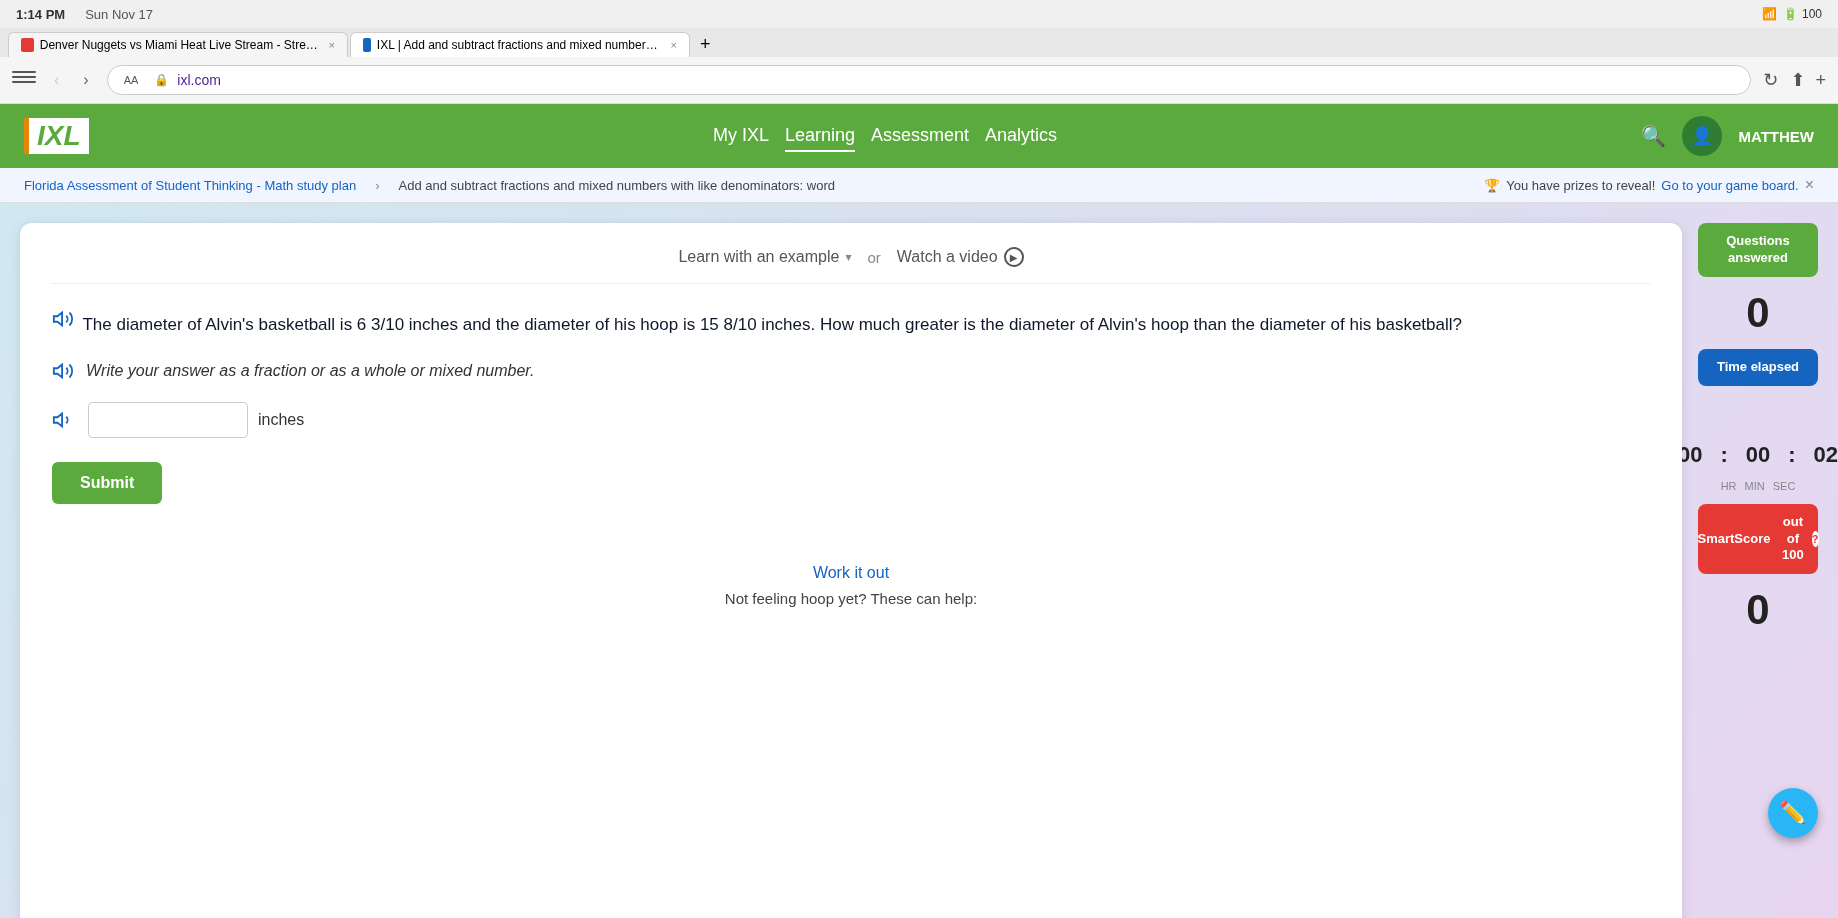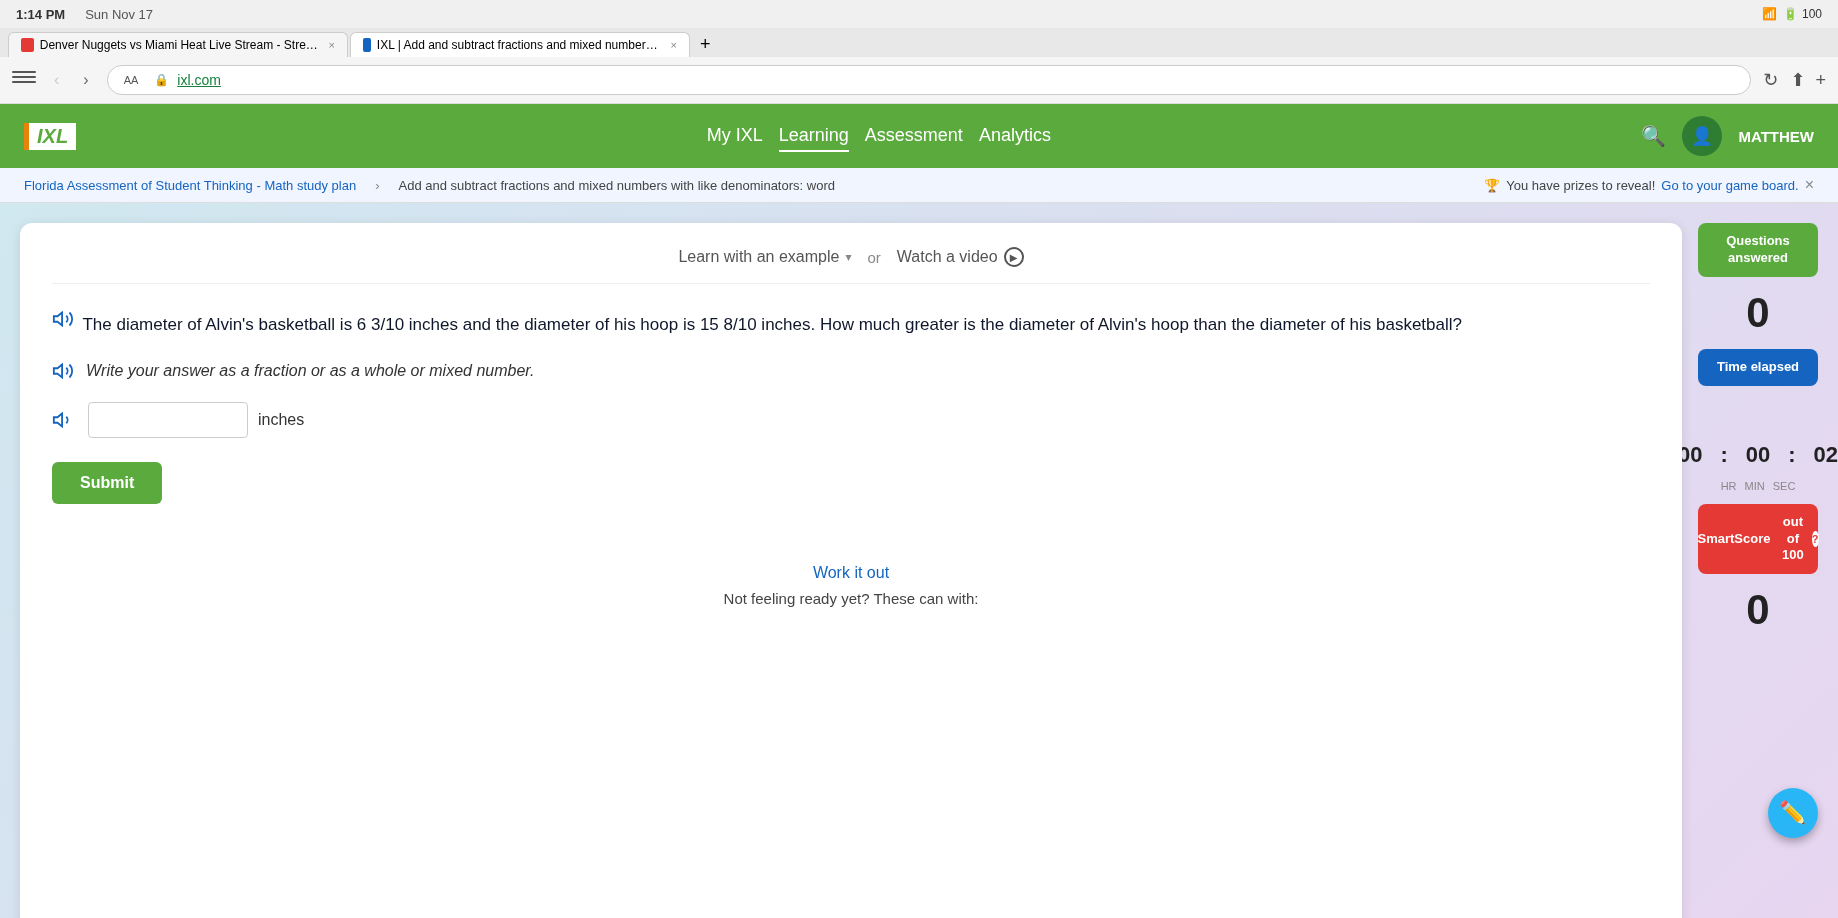--- a/index.html
+++ b/index.html
@@ -55,21 +55,21 @@
       align-items: center;
       background: #fff;
       border: 1px solid #ccc;
       border-radius: 20px;
       padding: 6px 16px;
       font-size: 14px;
       color: #333;
       gap: 8px;
     }
     .url-bar .lock-icon { color: #555; font-size: 12px; }
-    .url-text { color: #15803d; text-decoration: underline; }
+    .url-text { color: #4c1d95; }
     .aa-text { color: #555; font-size: 11px; margin-right: 8px; }
     .browser-actions { display: flex; gap: 10px; align-items: center; }
     .browser-actions button {
       background: none; border: none; font-size: 18px; color: #555; cursor: pointer;
     }
 
     
     .browser-tabs {
       display: flex;
       align-items: center;
@@ -114,21 +114,21 @@
     .ixl-logo {
       display: flex;
       align-items: center;
       margin-right: 40px;
     }
     .ixl-logo-box {
       background: #fff;
       border-left: 5px solid #e8830a;
       padding: 2px 8px;
       font-weight: 900;
-      font-size: 20px;
+      font-size: 28px;
       color: #5baa3e;
       font-style: italic;
     }
     .ixl-nav {
       display: flex;
       gap: 16px;
       flex: 1;
       justify-content: center;
     }
     .ixl-nav a {
@@ -556,21 +556,21 @@
         <input type="text" class="answer-input" placeholder="" style="">
         <span class="inches-label">inches</span>
       </div>
 
       
       <button class="submit-btn">Submit</button>
 
       
       <div class="work-it-out">
         <a href="#" class="work-it-out-link">Work it out</a>
-        <p class="not-ready-text">Not feeling ready yet? These can with:</p>
+        <p class="not-ready-text">Not feeling hoop yet? These can help:</p>
       </div>
     </div>
 
     <div class="sidebar-panel">
       <button class="questions-answered-btn">
         <span>Questions answered</span>
       </button>
       <div class="count-display">0</div>
 
       <button class="time-elapsed-btn">

